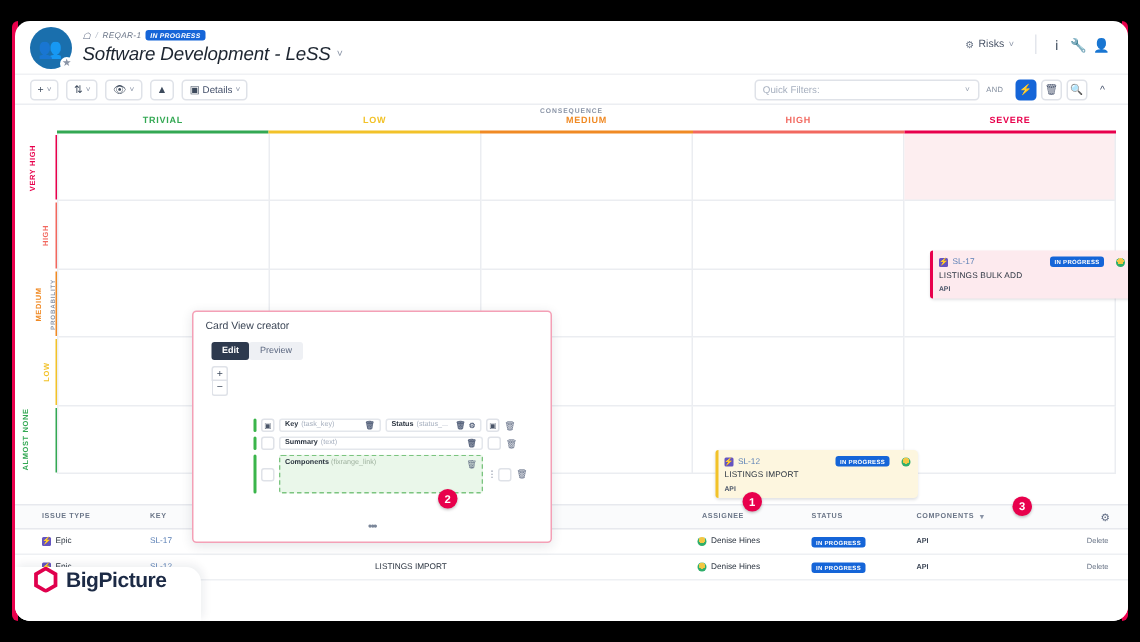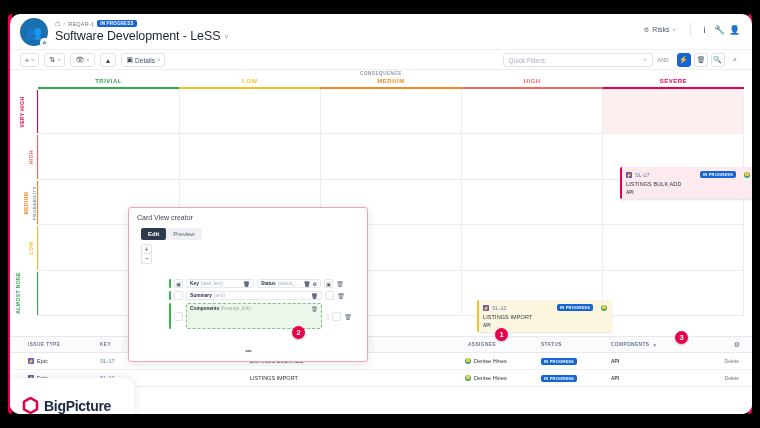--- a/index.html
+++ b/index.html
@@ -46,21 +46,21 @@
   }
   .proj-avatar .people {
     position: absolute; left: 50%; top: 50%; transform: translate(-50%,-50%);
     font-size: 13px; color: #bfe4f7; line-height: 1;
   }
   .proj-avatar .star {
     position: absolute; right: -1px; bottom: -1px; width: 9px; height: 9px;
     border-radius: 50%; background: #fff; color: #8a94a6;
     font-size: 7px; line-height: 9px; text-align: center;
   }
-  .hdr-txt { padding-top: 1px; }
+  .hdr-txt { padding-top: 1px; font-style: italic; }
   .crumb {
     display: flex; align-items: center; gap: 3px;
     font-size: 5.5px; color: #7a8699; letter-spacing: .2px; height: 9px;
   }
   .crumb .home { color: #5c6880; font-size: 6px; }
   .crumb .sep { color: #b6bdc9; }
   .crumb .lnk { color: #6b7688; }
   .crumb .badge-ip {
     background: #1565d8; color: #fff; font-weight: 700;
     font-size: 4.5px; padding: 1px 3px; border-radius: 2px; letter-spacing: .2px;
@@ -285,21 +285,21 @@
   .del {
     font-size: 5px; color: #6b7688; border: 1px solid transparent;
   }
   .sortarrow { font-size: 5px; color: #8a94a6; margin-left: 4px; }
   .gearcell { font-size: 7px; color: #5c6880; }
 
   
   .logo-wrap {
     position: absolute; left: 0; bottom: 0; width: 124px; height: 36px;
     background: #fff; border-radius: 0 10px 0 10px;
-    display: flex; align-items: flex-end; gap: 5px; padding-left: 12px;
+    display: flex; align-items: flex-start; gap: 5px; padding-left: 12px;
     box-shadow: 2px -2px 6px rgba(20,30,50,.07); z-index: 30;
   }
   .logo-hex { width: 17px; height: 17px; position: relative; flex: none; }
   .logo-hex svg { display: block; }
   .logo-txt { font-size: 14px; font-weight: 700; color: #1c2a45; letter-spacing: -.3px; }
 </style>
 </head>
 <body>
 
 <div class="frame">

